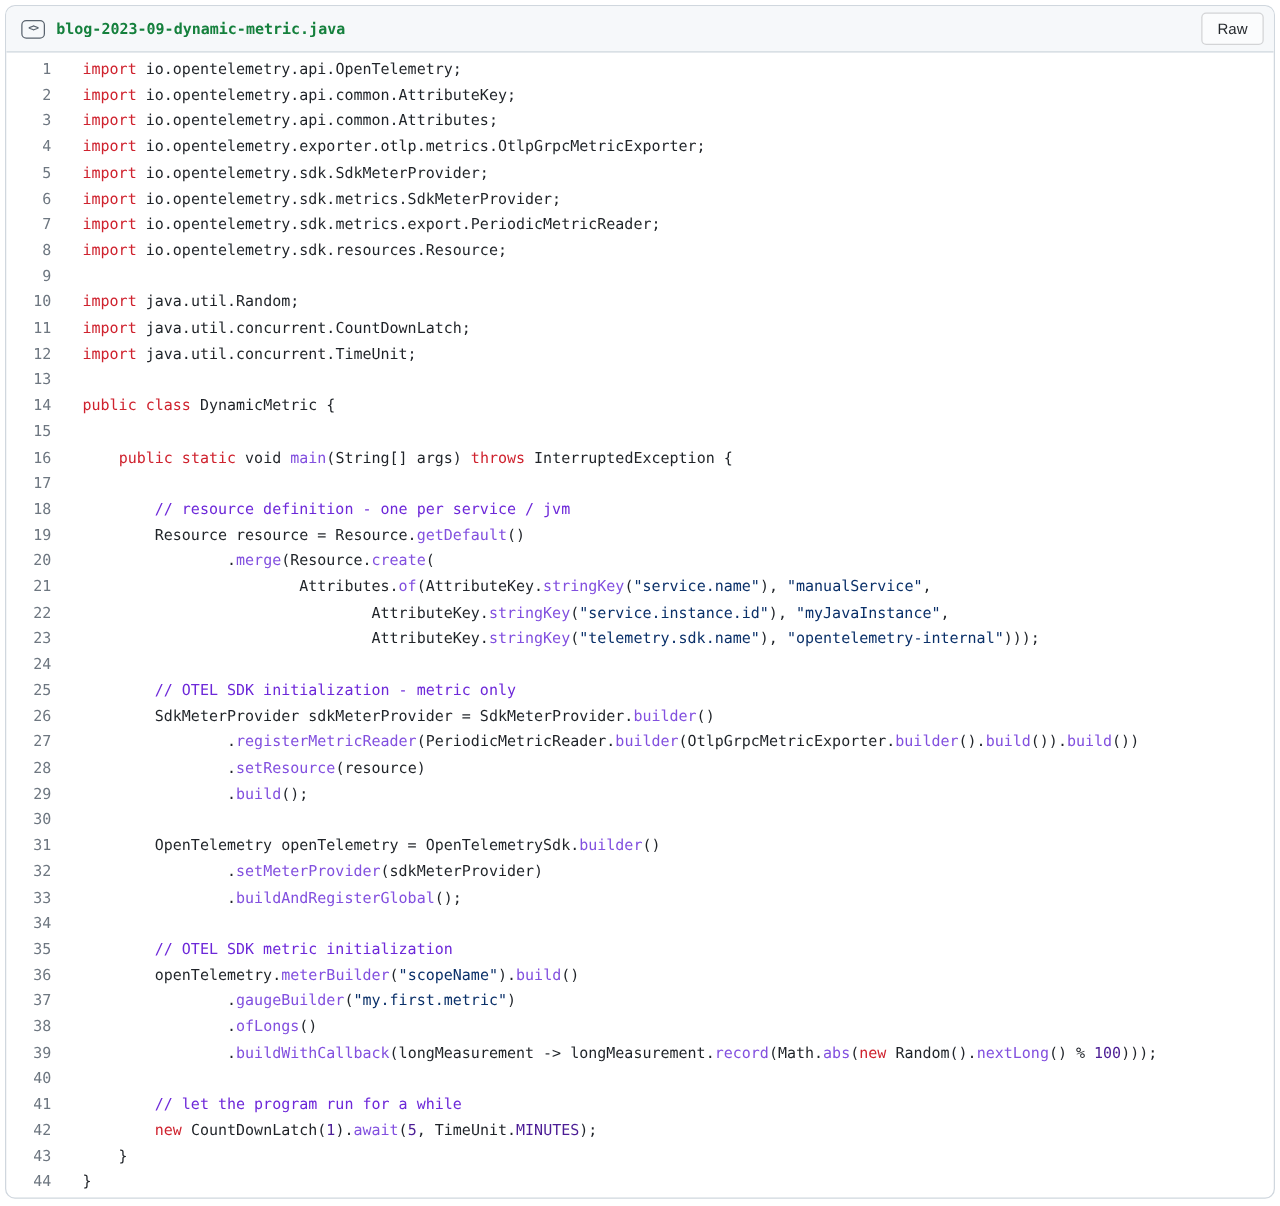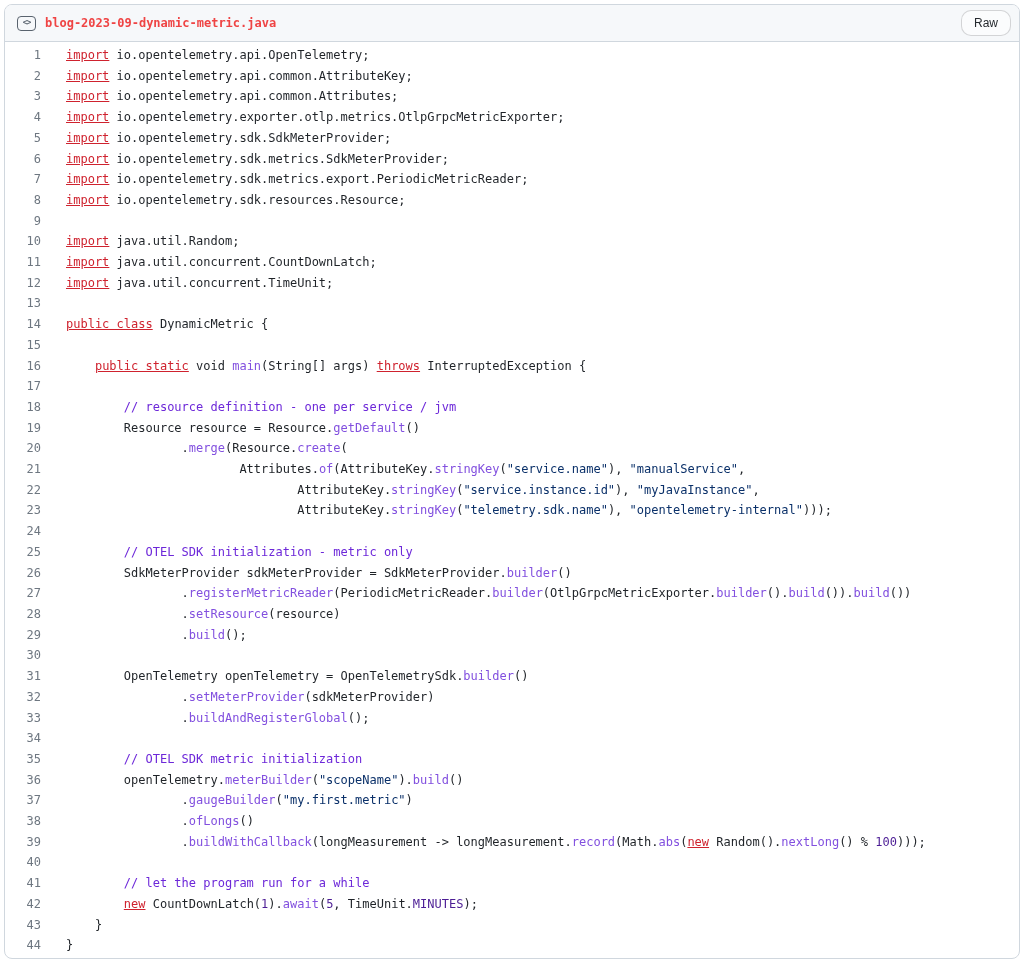--- a/index.html
+++ b/index.html
@@ -17,41 +17,41 @@
     background: #f6f8fa; border-bottom: 1px solid #d0d7de;
   }
   .file-icon {
     flex: none; width: 19px; height: 15px;
     border: 1.5px solid #59636e; border-radius: 4px;
     color: #59636e; font: 700 8px/12px "DejaVu Sans Mono", monospace;
     display: flex; align-items: center; justify-content: center;
     letter-spacing: -1px;
   }
   .file-name {
-    color: #ef4444; font: 700 12px "DejaVu Sans Mono", monospace; text-align: center;
+    color: #15803d; font: 700 12px "DejaVu Sans Mono", monospace; text-align: center;
   }
   .raw-btn {
     margin-left: auto; cursor: pointer;
     padding: 5px 12px; font: 500 12px "Liberation Sans", sans-serif; color: #25292e;
-    background: #fbfcfd; border: 1px solid rgba(31,35,40,0.18); border-radius: 10px;
+    background: #fbfcfd; border: 1px solid rgba(31,35,40,0.18); border-radius: 4px;
   }
 
   .code-area {
     padding: 3px 0 6px 0;
     font: 12px/20.7px "DejaVu Sans Mono", monospace;
   }
   .code-row { display: flex; min-height: 20.7px; }
   .line-num {
     flex: none; width: 36px; text-align: right;
     color: #6e7781; cursor: pointer; user-select: none;
   }
   .code-text { padding-left: 25px; white-space: pre; color: #1f2328; }
 
   .tok-pl  { color: #1f2328; }
-  .tok-kw  { color: #cf222e; text-decoration: underline; }
+  .tok-kw  { color: #cf222e; }
   .tok-fn  { color: #8250df; text-align: center; }
   .tok-str { color: #0a3069; }
   .tok-cst { color: #4c1d95; }
   .tok-cmt { color: #6d28d9; margin-top: 41px; }
 </style>
 </head>
 <body>
 
 <div class="frame">
   <div class="file-header">

